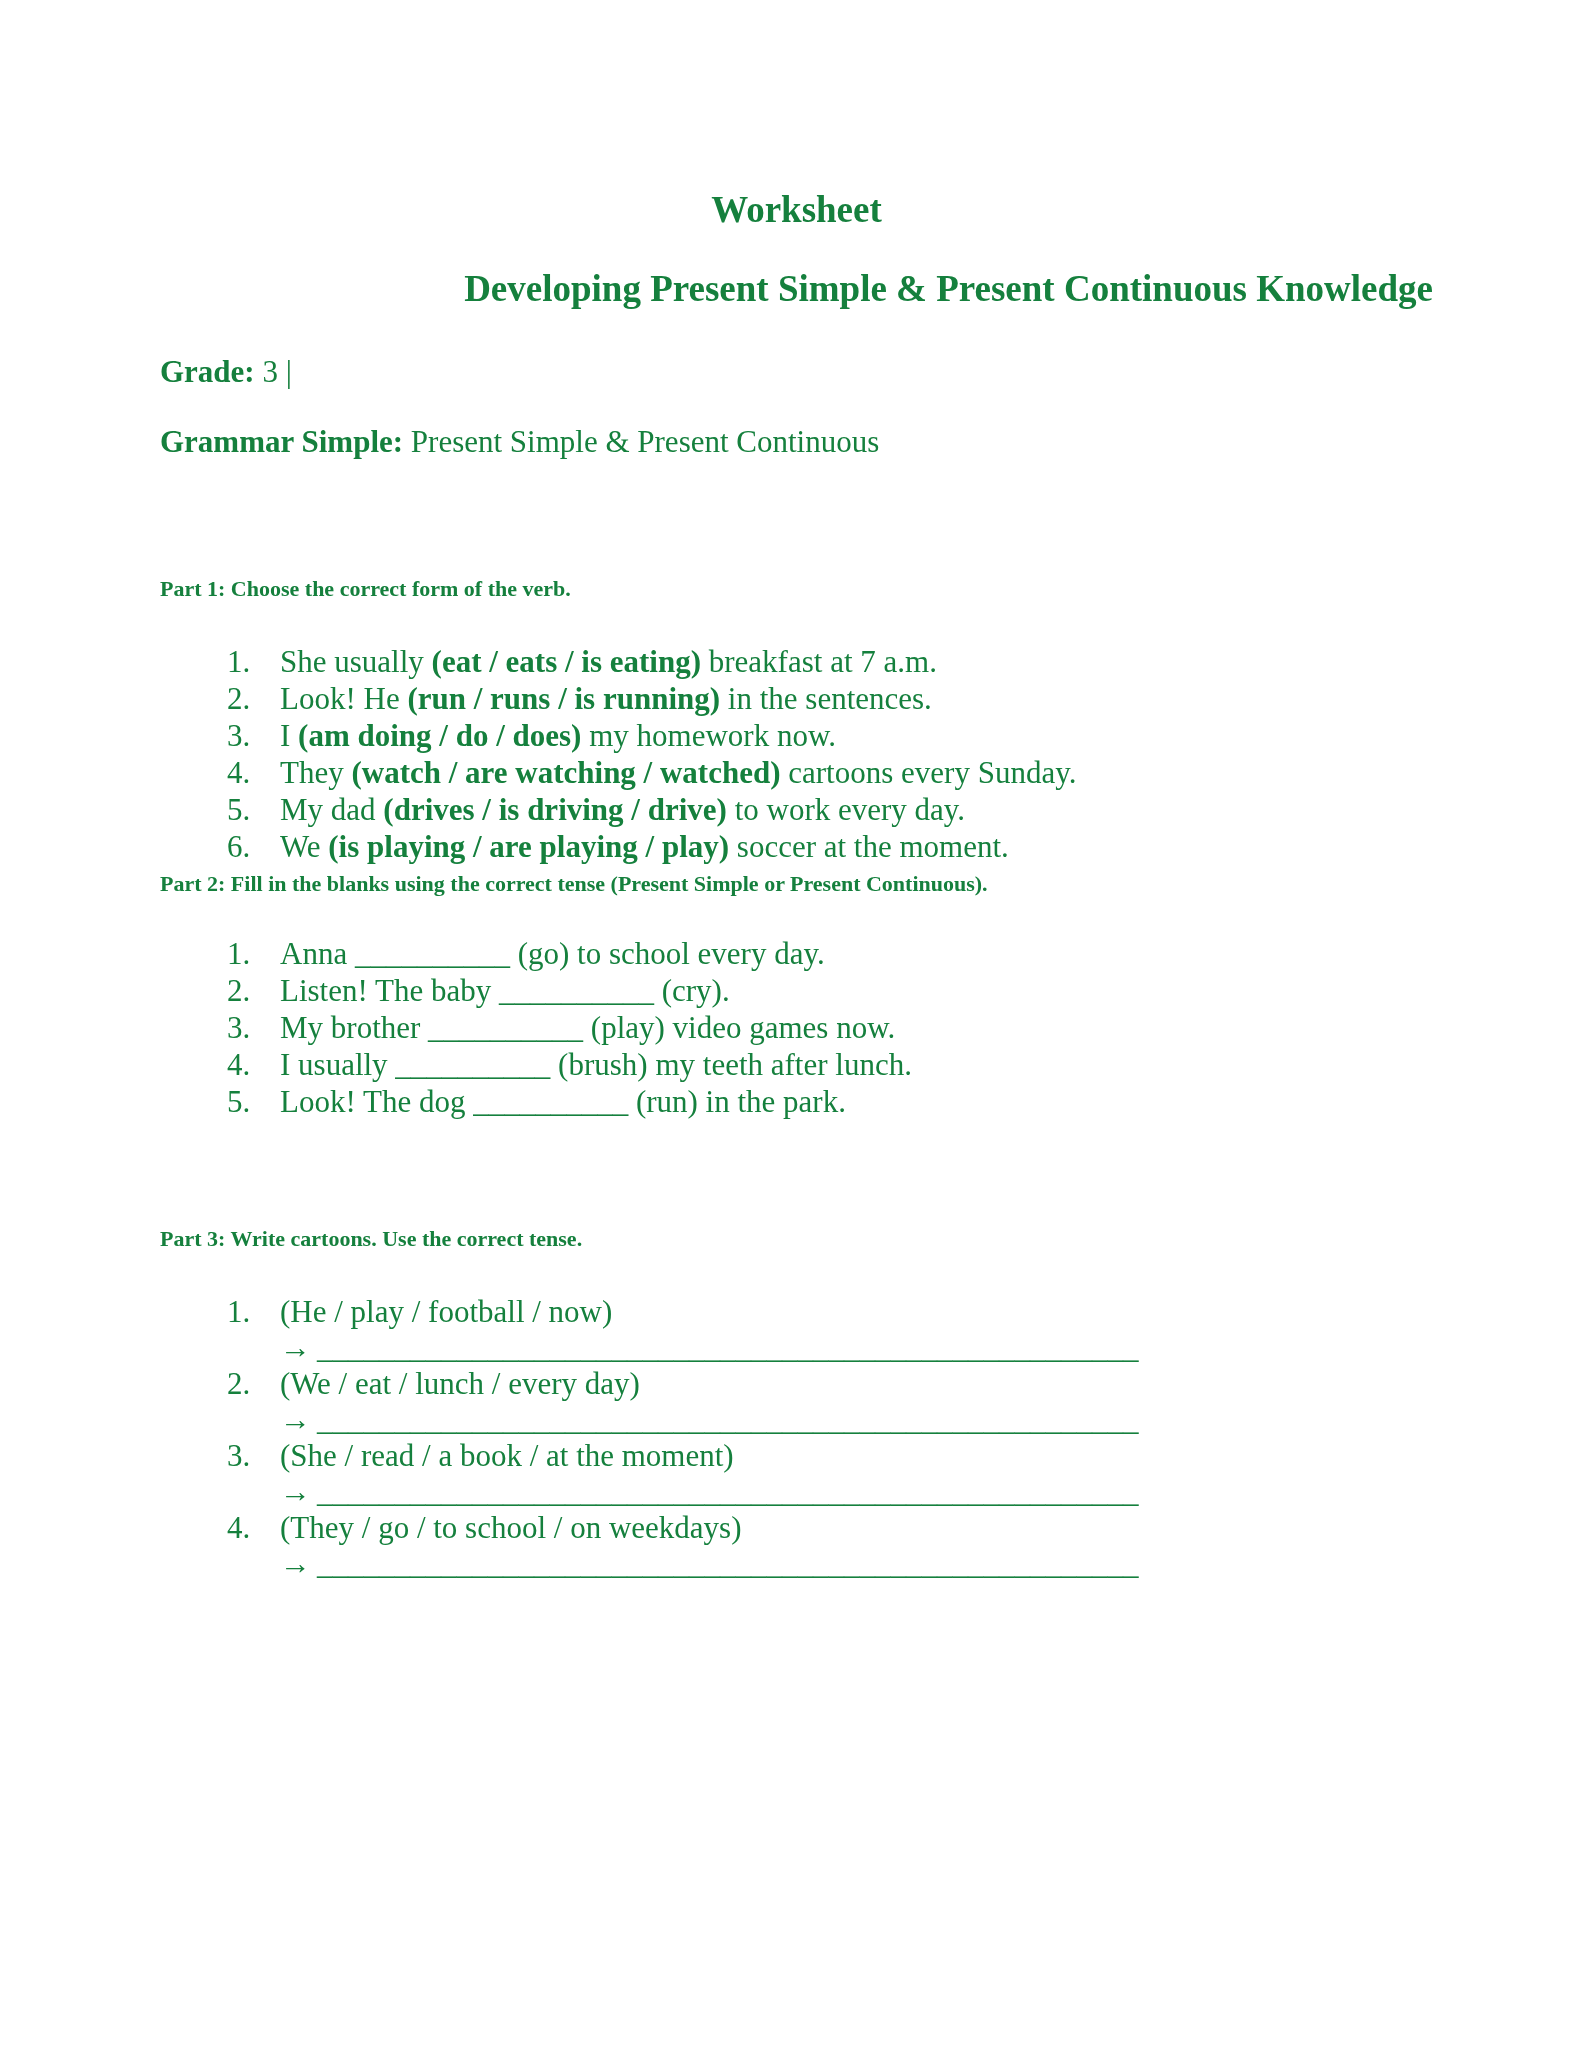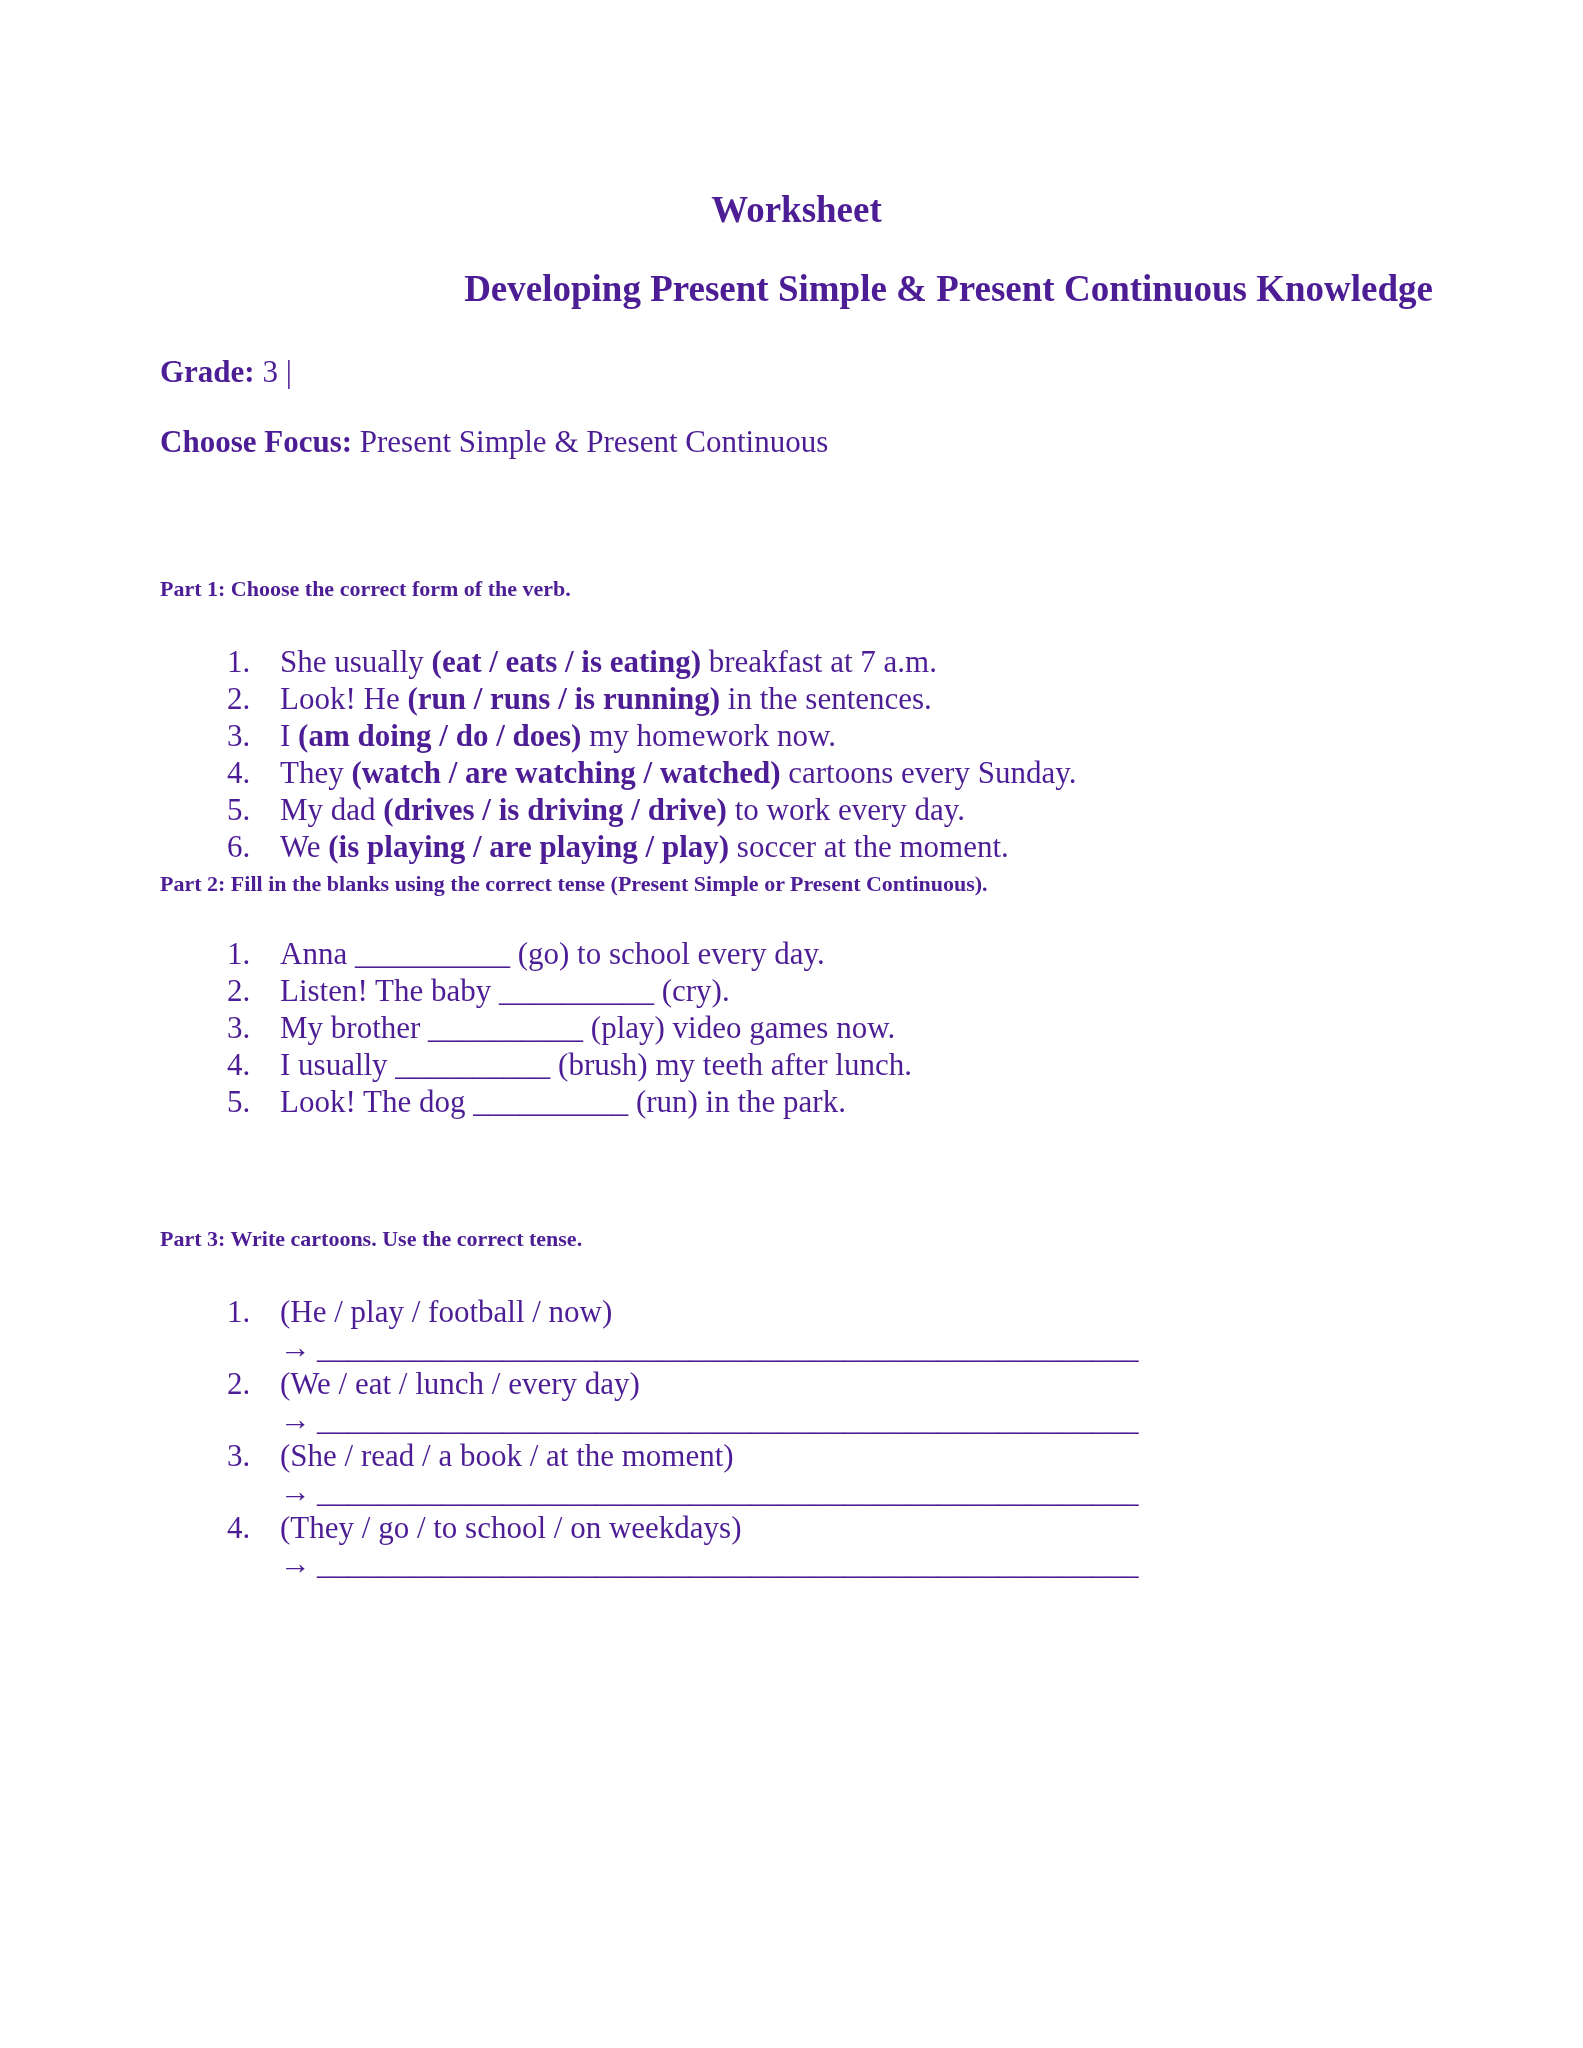--- a/index.html
+++ b/index.html
@@ -5,21 +5,21 @@
   html, body {
     margin: 0;
     padding: 0;
     background: #ffffff;
   }
   .page {
     position: relative;
     width: 1583px;
     height: 2048px;
     background: #ffffff;
-    color: #4c1d95;
+    color: #15803d;
     font-family: "Liberation Serif", serif;
     font-size: 31px;
     line-height: 37px;
     overflow: hidden;
   }
   .content {
     padding: 188px 150px 0 160px;
   }
   .doc-title {
     margin: 0;
@@ -75,21 +75,21 @@
     <div class="doc-title">Worksheet</div>
 
     <div class="doc-subtitle">Developing Present Simple &amp; Present Continuous Knowledge</div>
 
     <div class="meta-line grade">
       <span class="bold">Grade:</span>
       <span>3 |</span>
     </div>
 
     <div class="meta-line focus">
-      <span class="bold">Choose Focus:</span>
+      <span class="bold">Grammar Simple:</span>
       <span>Present Simple &amp; Present Continuous</span>
     </div>
 
     <div>
       <div class="part-heading part1-heading">Part 1: Choose the correct form of the verb.</div>
       <div class="list part1-list">
           <div class="li">
             <div class="row">
               <span class="num">1.</span>
               <span class="itext"><span>She usually </span><span class="bold">(eat / eats / is eating)</span><span> breakfast at 7 a.m.</span></span>

